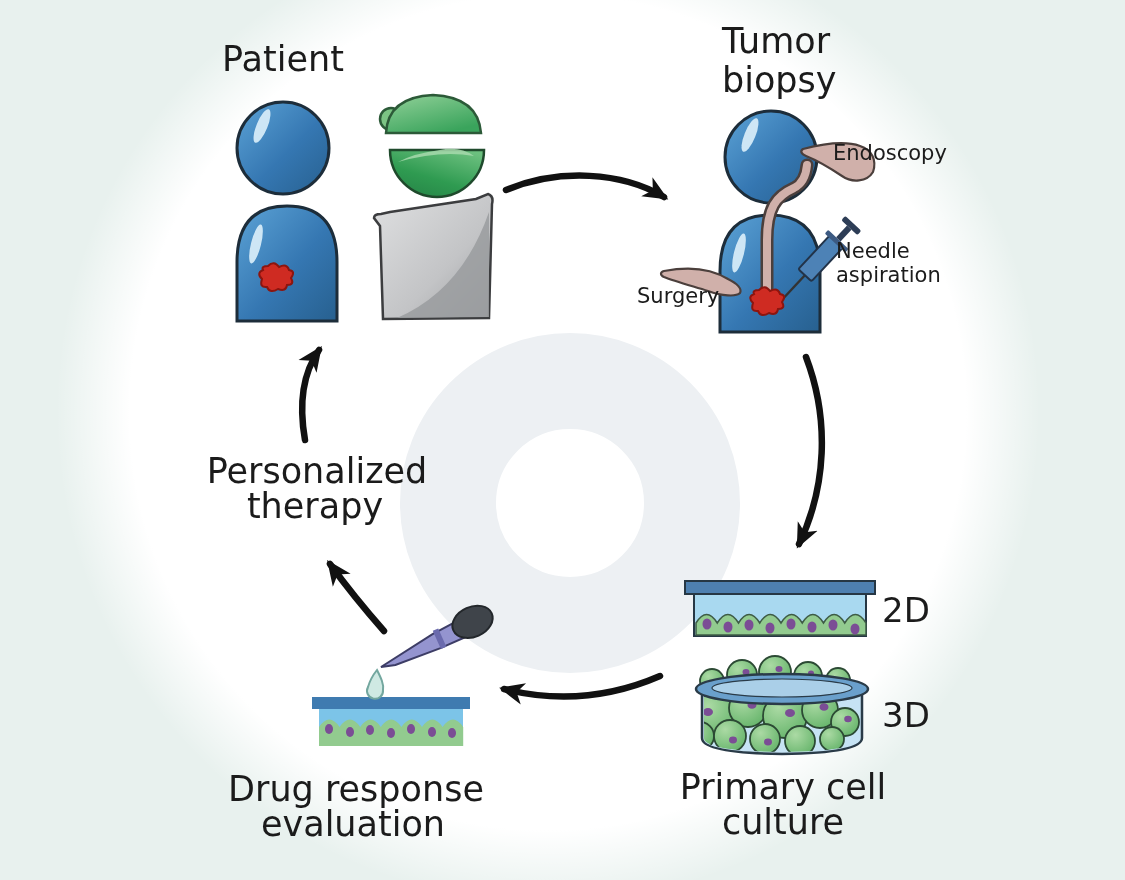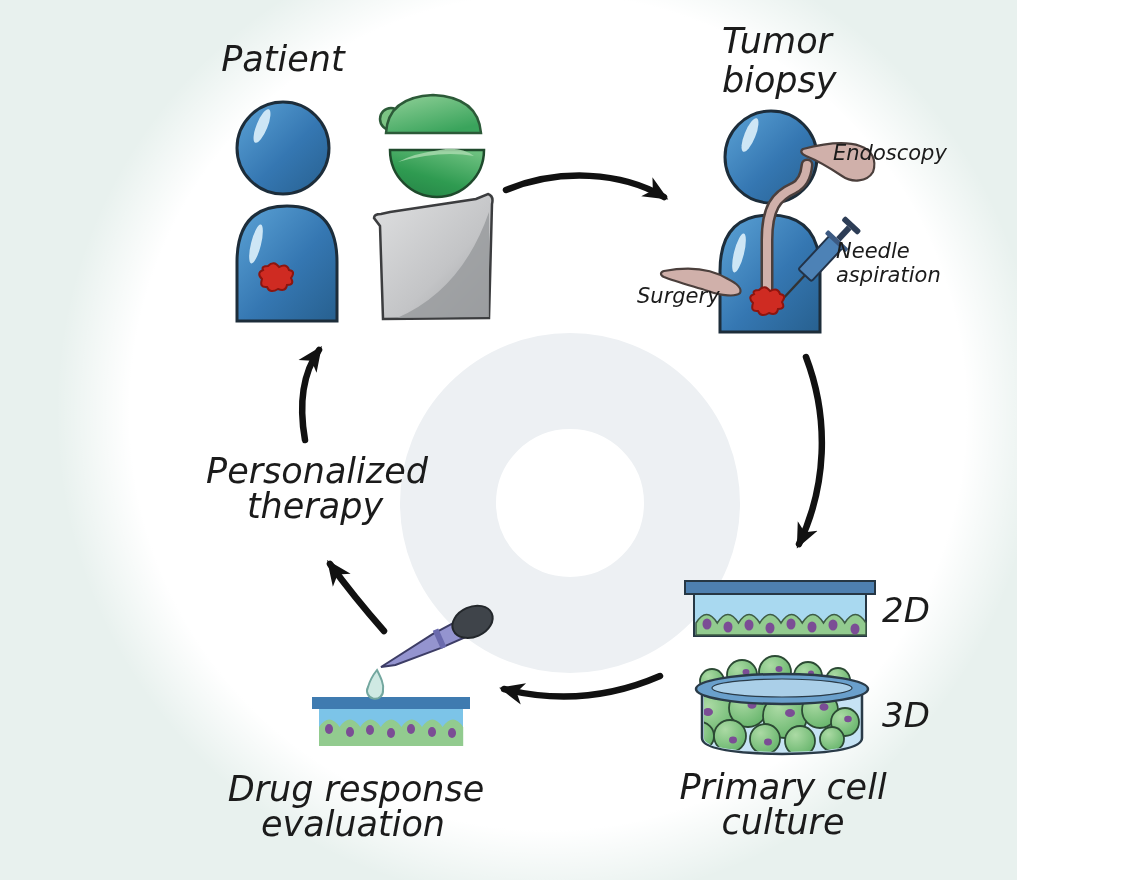--- a/index.html
+++ b/index.html
@@ -1,17 +1,17 @@
 <!DOCTYPE html>
 <html><head>
 <meta charset="utf-8">
 <style>
   html,body{margin:0;padding:0;}
   body{font-family:"DejaVu Sans","Liberation Sans",sans-serif;}
-  .stage{position:relative;width:1017px;height:880px;overflow:hidden;font-style:italic;}
+  .stage{position:relative;width:1125px;height:880px;overflow:hidden;}
   svg{display:block;}
   text{fill:#1b1b1b;}
   .lbl-main{font-size:35px;}
   .lbl-dim{font-size:34px;}
   .lbl-small{font-size:21px;}
 </style>
 </head>
 <body>
 
 <div class="stage">

